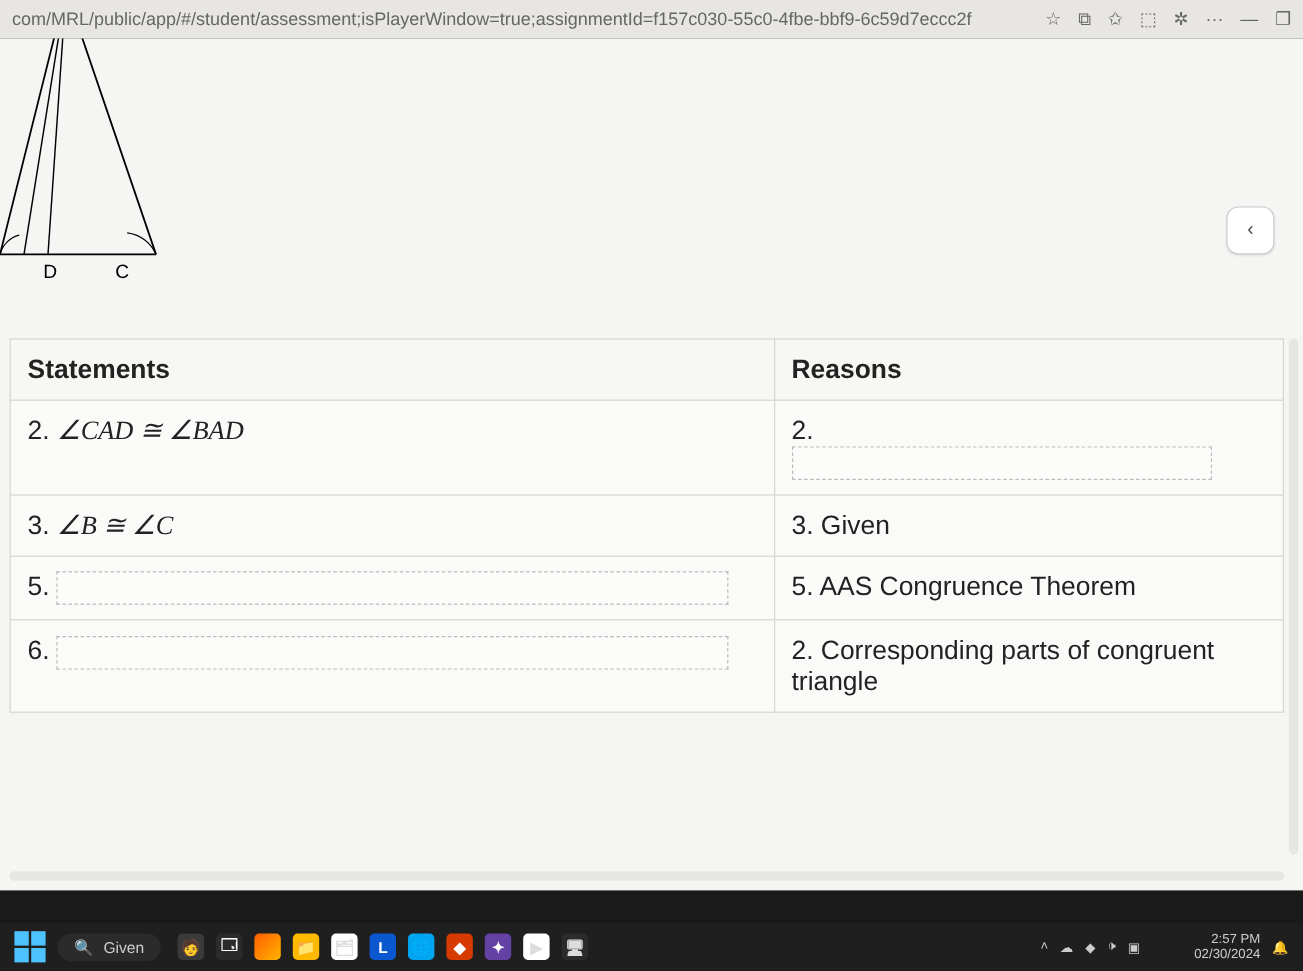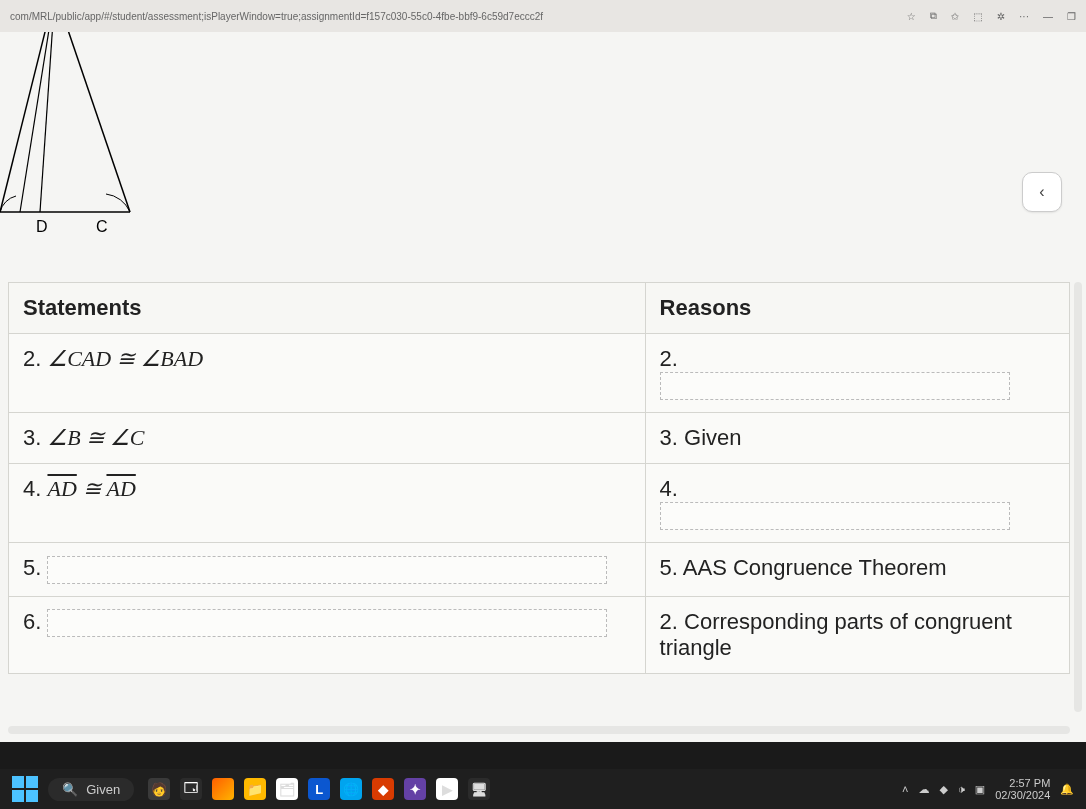--- a/index.html
+++ b/index.html
@@ -1,18 +1,18 @@
 <!DOCTYPE html>
 <html><head>
 <meta charset="utf-8">
 <style>
   * { margin: 0; padding: 0; box-sizing: border-box; }
   html, body { width: 1086px; height: 809px; overflow: hidden; font-family: Arial, sans-serif; background: #000; }
   .screen { width: 1086px; height: 809px; position: relative; background: #1a1a1a; }
-  .browser-bar { background: #e8e6e3; height: 32px; display: flex; align-items: center; padding: 0 10px; font-size: 10px; color: #666; }
+  .browser-bar { background: #e8e6e3; height: 32px; display: flex; align-items: center; padding: 0 10px; font-size: 15px; color: #666; }
   .url { flex: 1; white-space: nowrap; overflow: hidden; }
   .browser-controls { display: flex; gap: 14px; align-items: center; color: #666; }
   .browser-controls span { cursor: pointer; }
   .content-area { background: #f5f5f3; height: 710px; position: relative; overflow: hidden; }
   .triangle-diagram { position: absolute; top: -10px; left: 0; }
   .collapse-btn { position: absolute; top: 140px; right: 24px; width: 40px; height: 40px; background: #fff; border: 1px solid #ccc; border-radius: 10px; display: flex; align-items: center; justify-content: center; font-size: 16px; color: #444; box-shadow: 0 1px 2px rgba(0,0,0,0.08); cursor: pointer; }
   .proof-table { position: absolute; top: 250px; left: 8px; right: 16px; border-collapse: collapse; background: #fafaf8; }
   .proof-table th, .proof-table td { border: 1px solid #d5d5d0; padding: 12px 14px; vertical-align: top; font-size: 22px; color: #222; }
   .proof-table th { text-align: left; font-weight: bold; background: #f7f7f4; }
   .proof-table .col-statements { width: 60%; }
@@ -26,21 +26,21 @@
   .hscroll { position: absolute; left: 8px; right: 16px; bottom: 8px; height: 8px; background: rgba(0,0,0,0.06); border-radius: 4px; }
   .taskbar { position: absolute; bottom: 0; left: 0; right: 0; height: 40px; background: #1f1f1f; display: flex; align-items: center; padding: 0 12px; color: #ddd; font-size: 12px; }
   .task-start { width: 26px; height: 26px; display: grid; grid-template-columns: 1fr 1fr; grid-template-rows: 1fr 1fr; gap: 2px; margin-right: 10px; }
   .task-start div { background: #4cc2ff; }
   .task-start div:nth-child(1){ background:#4cc2ff; } .task-start div:nth-child(2){ background:#4cc2ff; }
   .task-start div:nth-child(3){ background:#4cc2ff; } .task-start div:nth-child(4){ background:#4cc2ff; }
   .task-search { background: #2b2b2b; border-radius: 16px; padding: 4px 14px; display: flex; align-items: center; gap: 8px; color: #ccc; font-size: 13px; }
   .task-icons { display: flex; gap: 10px; margin-left: 14px; align-items: center; }
   .task-icons .ti { width: 22px; height: 22px; border-radius: 4px; display: flex; align-items: center; justify-content: center; font-size: 13px; font-weight: bold; }
   .task-right { margin-left: auto; display: flex; align-items: center; gap: 10px; font-size: 11px; color: #ccc; }
-  .clock { text-align: right; line-height: 1.1; }
+  .clock { text-align: right; line-height: 1.1; margin-left: 35px; }
 </style>
 </head>
 <body>
 
 <div class="screen">
 
   <div class="browser-bar">
     <div class="url">com/MRL/public/app/#/student/assessment;isPlayerWindow=true;assignmentId=f157c030-55c0-4fbe-bbf9-6c59d7eccc2f</div>
     <div class="browser-controls">
       <span>☆</span>
@@ -102,32 +102,20 @@
         </tr>
 
         <tr>
           <td>
             <span>3. </span>
             <span class="math">∠B ≅ ∠C</span>
           </td>
           <td>3. Given</td>
         </tr>
 
-        <tr>
-          <td>
-            <span>4. </span>
-            <span class="math overline">AD</span>
-            <span class="math"> ≅ </span>
-            <span class="math overline">AD</span>
-          </td>
-          <td>
-            <div class="reason-num">4.</div><br>
-            <div class="answer-box"></div>
-          </td>
-        </tr>
 
         <tr>
           <td>
             <span class="reason-num">5.</span>
             <span class="answer-box wide"></span>
           </td>
           <td>5. AAS Congruence Theorem</td>
         </tr>
 
         <tr>

